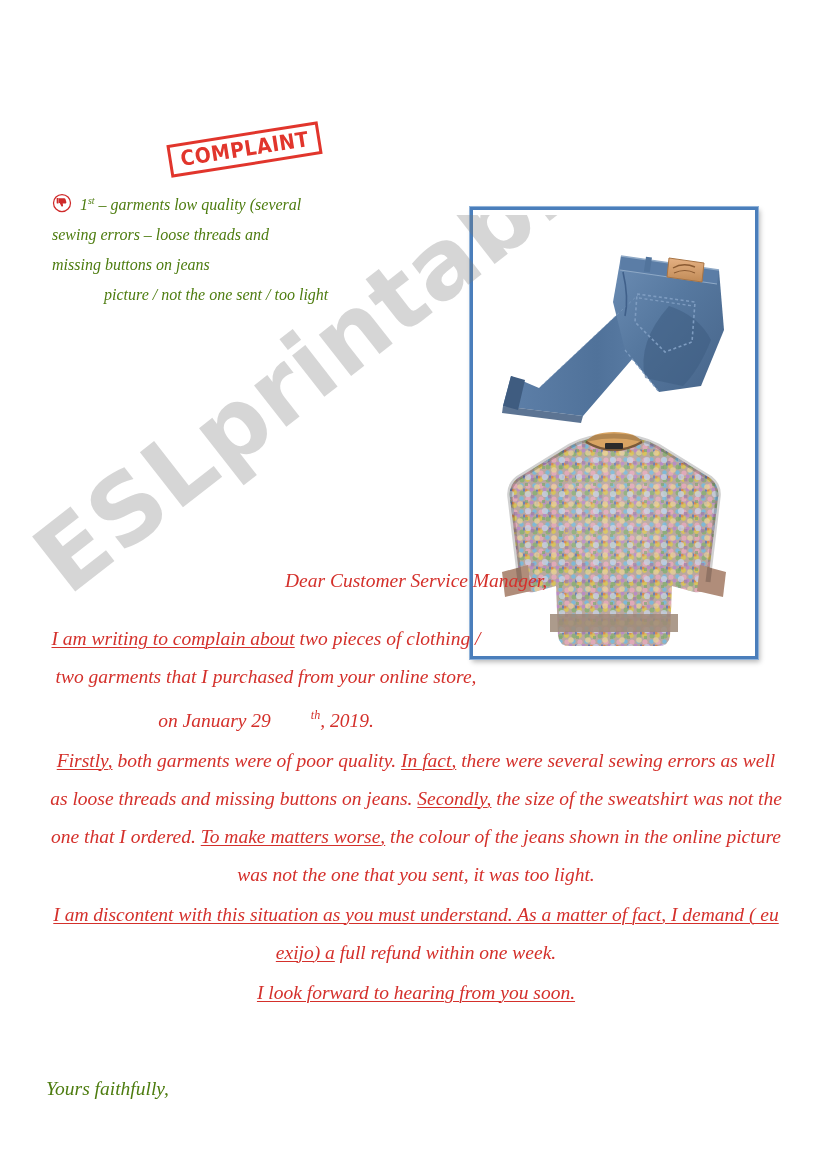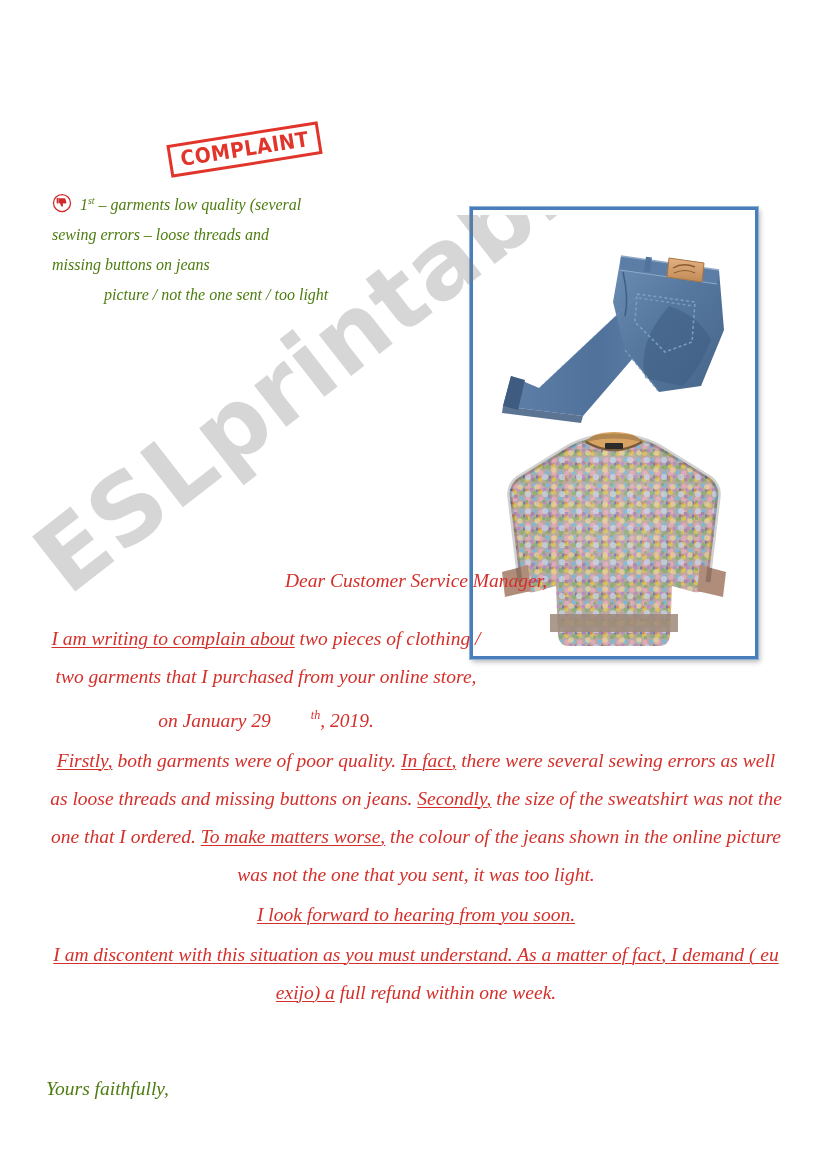--- a/index.html
+++ b/index.html
@@ -315,21 +315,21 @@
   <div class="letter">
 
     <p class="salutation">Dear Customer Service Manager,</p>
 
     <p class="para">
       <span class="float-img-spacer"></span><span class="u">I am writing to complain about</span><span> two pieces of clothing / two garments that I purchased from your online store, on January 29</span><span class="sup">th</span><span>, 2019.</span>
     </p>
 
     <p class="para"><span class="u">Firstly,</span><span> both garments were of poor quality. </span><span class="u">In fact,</span><span> there were several sewing errors as well as loose threads and missing buttons on jeans. </span><span class="u">Secondly,</span><span> the size of the sweatshirt was not the one that I ordered. </span><span class="u">To make matters worse,</span><span> the colour of the jeans shown in the online picture was not the one that you sent, it was too light.</span></p>
 
+    <p class="para"><span class="u">I am discontent with this situation as you must understand. As a matter of fact, I demand ( eu exijo) a</span><span> full refund within one week.</span></p>
+
     <p class="para"><span class="u">I look forward to hearing from you soon.</span></p>
 
-    <p class="para"><span class="u">I am discontent with this situation as you must understand. As a matter of fact, I demand ( eu exijo) a</span><span> full refund within one week.</span></p>
-
   </div>
 
   <div class="sign-off">Yours faithfully,</div>
 
 </div>
 
 </body></html>

